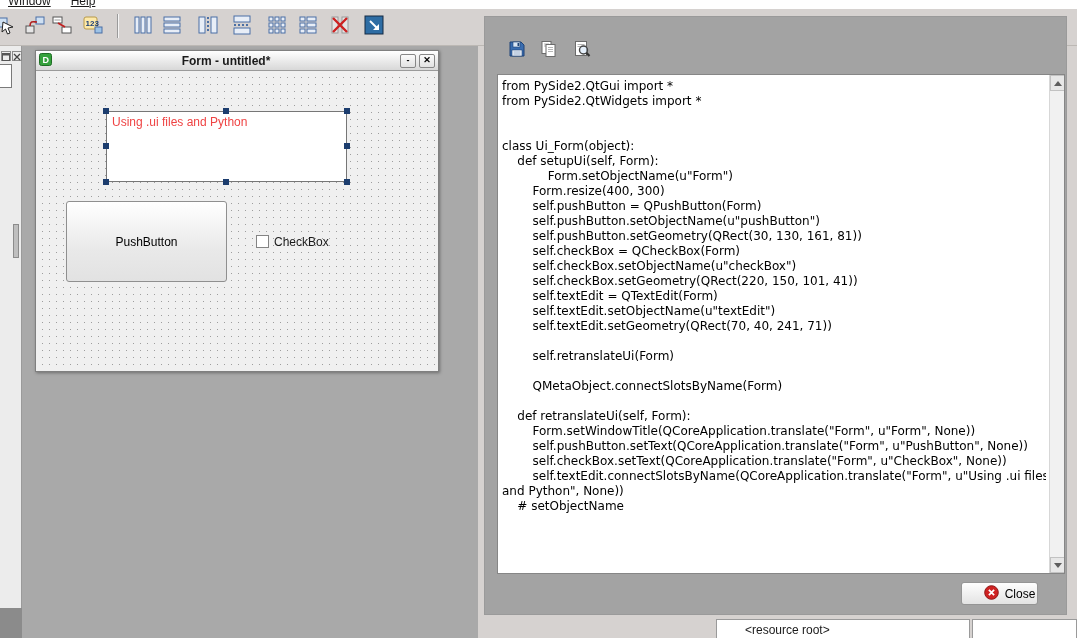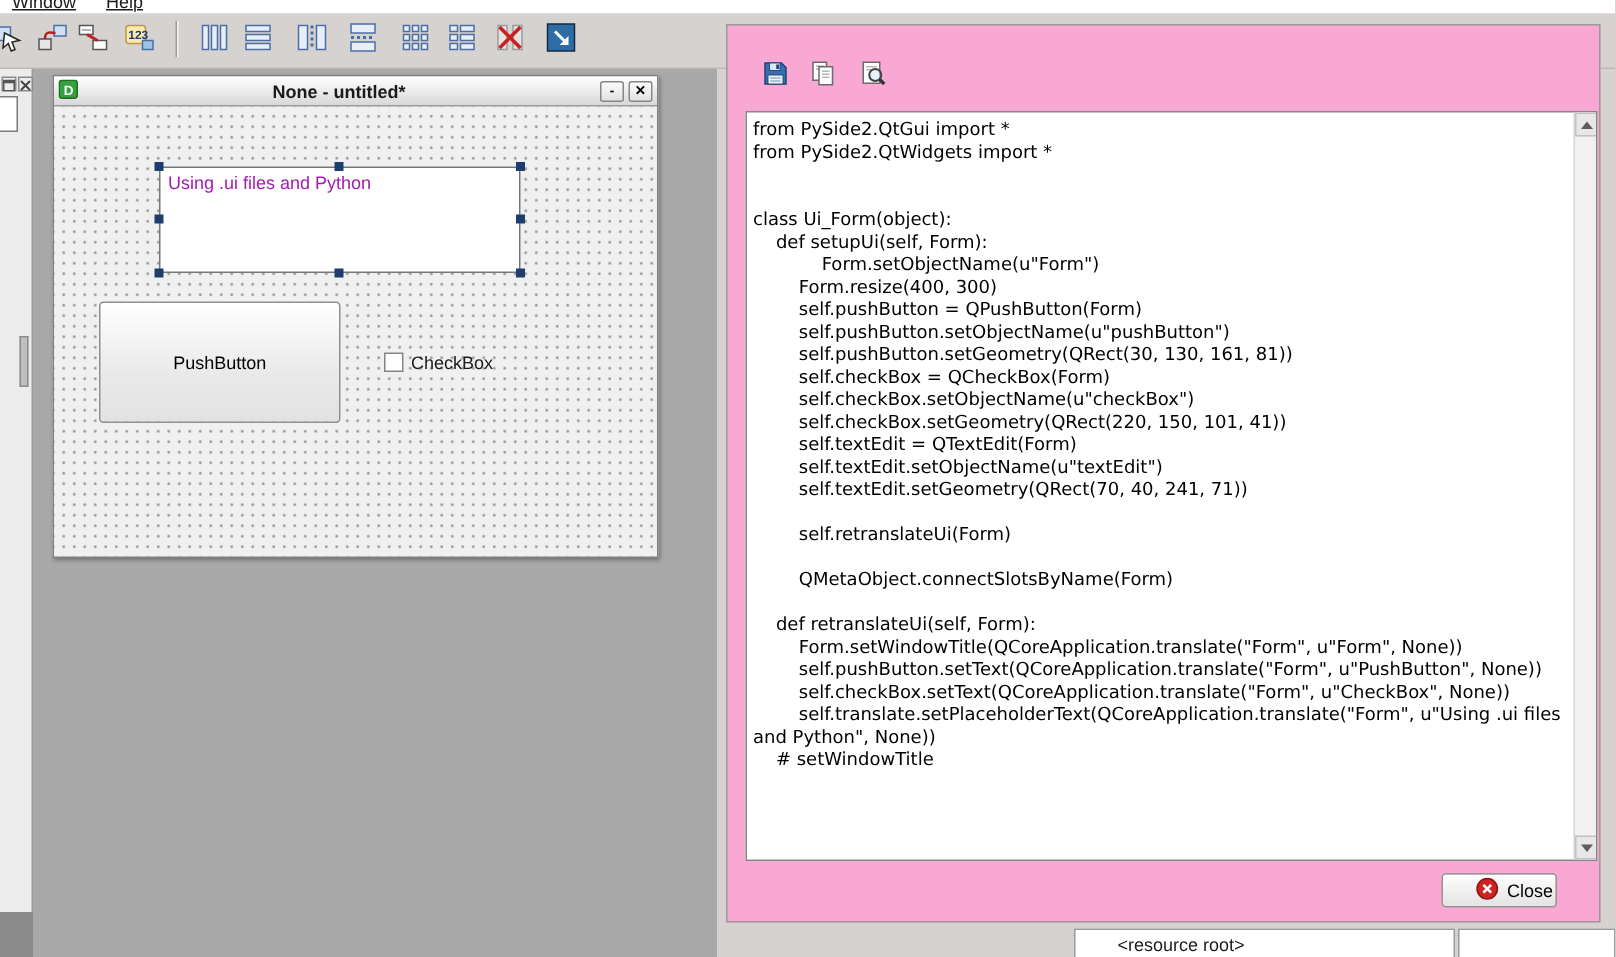--- a/index.html
+++ b/index.html
@@ -27,27 +27,27 @@
   .mdi-area { position:absolute; left:22px; top:46px; width:456px; height:592px; background:#a9a9a9; }
   
   .form-window { position:absolute; left:35px; top:50px; width:404px; height:322px; background:#f0f0f0; border:1px solid #7f7f7f; box-shadow:1px 1px 3px rgba(0,0,0,.35); }
   .form-titlebar { height:20px; display:flex; align-items:center; gap:3px; padding:0 3px; background:linear-gradient(#ffffff,#d8d8d8); border-bottom:1px solid #9a9a9a; }
   .form-title { flex:1; text-align:center; font-weight:bold; font-size:12px; }
   .win-btn { width:16px; height:14px; display:flex; align-items:center; justify-content:center; font-size:9px; font-weight:bold; line-height:1; background:linear-gradient(#fbfbfb,#e2e2e2); border:1px solid #878787; border-radius:2px; padding:0; }
   .form-body { position:relative; height:300px;
     background-image:radial-gradient(circle,#9d9d9d 0.8px,transparent 1px);
     background-size:7px 7px; background-position:3px 3px; }
   .textedit-widget { position:absolute; left:70px; top:40px; width:241px; height:71px; background:#fff; border:1px solid #767676; padding:3px 5px; }
-  .placeholder-text { color:#a21caf; font-size:12px; }
+  .placeholder-text { color:#ef4444; font-size:12px; }
   .sel-handle { position:absolute; width:6px; height:6px; background:#1c3d6e; }
   .pushbutton-widget { position:absolute; left:30px; top:130px; width:161px; height:81px; display:flex; align-items:center; justify-content:center; background:linear-gradient(#ffffff,#e9e9e9 60%,#e2e2e2); border:1px solid #8f8f8f; border-radius:3px; font-size:12px; font-family:inherit; }
   .checkbox-widget { position:absolute; left:220px; top:150px; width:101px; height:41px; display:flex; align-items:center; gap:5px; }
   .checkbox-indicator { width:13px; height:13px; background:#fff; border:1px solid #848484; }
   
-  .code-dialog { position:absolute; left:484px; top:16px; width:583px; height:599px; background:#f9a8d4; border:1px solid #9a9a9a; }
+  .code-dialog { position:absolute; left:484px; top:16px; width:583px; height:599px; background:#a3a3a3; border:1px solid #9a9a9a; }
   .dlg-btn { position:absolute; top:20px; width:26px; height:26px; display:flex; align-items:center; justify-content:center; background:transparent; border:1px solid transparent; padding:0; }
   .code-area { position:absolute; left:12px; top:57px; width:568px; height:500px; background:#fff; border:1px solid #868686; overflow:hidden; }
   .code-content { position:absolute; left:4px; top:4px; right:18px; bottom:2px; overflow:hidden; }
   .code-line { white-space:pre; height:15px; line-height:15px; font-family:"DejaVu Sans","Liberation Sans",sans-serif; font-size:12px; color:#000; }
   .v-scrollbar { position:absolute; right:0; top:0; width:15px; height:100%; background:#f1f1f1; border-left:1px solid #d7d7d7; }
   .sb-btn { position:absolute; left:0; width:15px; height:16px; background:#e7e7e7; border:1px solid #c2c2c2; display:flex; align-items:center; justify-content:center; padding:0; }
   .arrow-up { width:0; height:0; border-left:4px solid transparent; border-right:4px solid transparent; border-bottom:5px solid #5d5d5d; }
   .arrow-down { width:0; height:0; border-left:4px solid transparent; border-right:4px solid transparent; border-top:5px solid #5d5d5d; }
   .close-button { position:absolute; left:476px; top:565px; width:77px; height:23px; display:flex; align-items:center; justify-content:center; gap:6px; background:linear-gradient(#fefefe,#e3e3e3); border:1px solid #959595; border-radius:3px; font-size:12px; font-family:inherit;padding-left:20px; }
   
@@ -215,21 +215,21 @@
   <div class="mdi-area"></div>
 
   <div class="form-window">
     <div class="form-titlebar">
       <span>
         <svg width="13" height="13">
             <rect x="0.5" y="0.5" width="12" height="12" rx="2" fill="#35a13c" stroke="#1f6d24"></rect>
             <text x="3.5" y="10" font-size="9" font-weight="bold" fill="#fff">D</text>
           </svg>
       </span>
-      <span class="form-title">None - untitled*</span>
+      <span class="form-title">Form - untitled*</span>
       <button class="win-btn">-</button>
       <button class="win-btn">✕</button>
     </div>
     <div class="form-body">
       <div class="textedit-widget">
         <div class="placeholder-text">Using .ui files and Python</div>
       </div>
       <div class="sel-handle" style="left:67px;top:37px"></div>
       <div class="sel-handle" style="left:187px;top:37px"></div>
       <div class="sel-handle" style="left:308px;top:37px"></div>
@@ -305,23 +305,23 @@
           <div class="code-line">        self.textEdit.setGeometry(QRect(70, 40, 241, 71))</div>
           <div class="code-line"></div>
           <div class="code-line">        self.retranslateUi(Form)</div>
           <div class="code-line"></div>
           <div class="code-line">        QMetaObject.connectSlotsByName(Form)</div>
           <div class="code-line"></div>
           <div class="code-line">    def retranslateUi(self, Form):</div>
           <div class="code-line">        Form.setWindowTitle(QCoreApplication.translate("Form", u"Form", None))</div>
           <div class="code-line">        self.pushButton.setText(QCoreApplication.translate("Form", u"PushButton", None))</div>
           <div class="code-line">        self.checkBox.setText(QCoreApplication.translate("Form", u"CheckBox", None))</div>
-          <div class="code-line">        self.translate.setPlaceholderText(QCoreApplication.translate("Form", u"Using .ui files</div>
+          <div class="code-line">        self.textEdit.connectSlotsByName(QCoreApplication.translate("Form", u"Using .ui files</div>
           <div class="code-line">and Python", None))</div>
-          <div class="code-line">    # setWindowTitle</div>
+          <div class="code-line">    # setObjectName</div>
         </div>
       <div class="v-scrollbar">
         <button class="sb-btn" style="top:0">
             <span class="arrow-up"></span>
           </button>
         <button class="sb-btn" style="bottom:0;top:auto">
             <span class="arrow-down"></span>
           </button>
       </div>
     </div>

